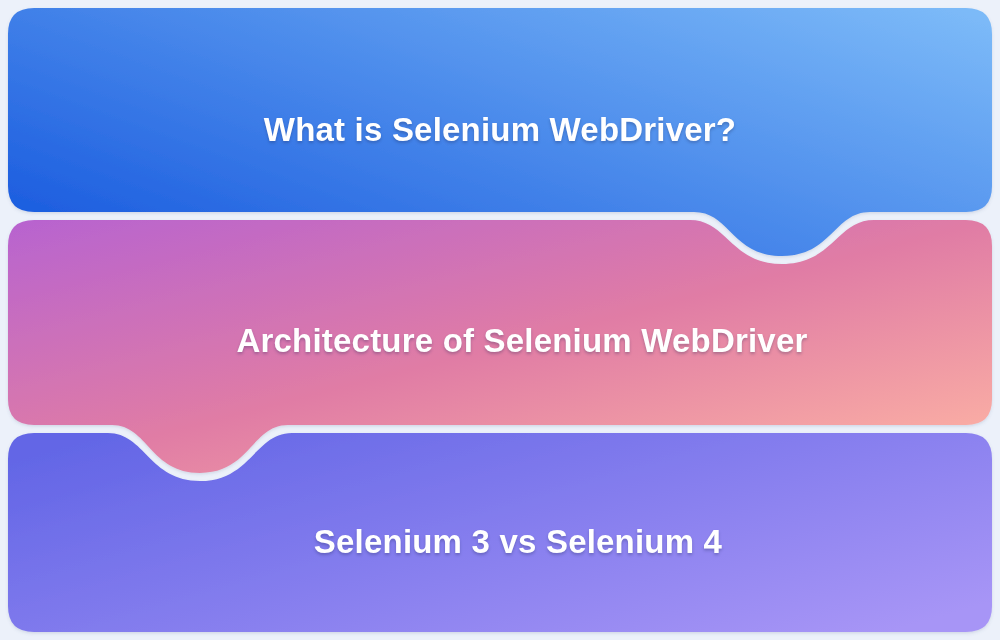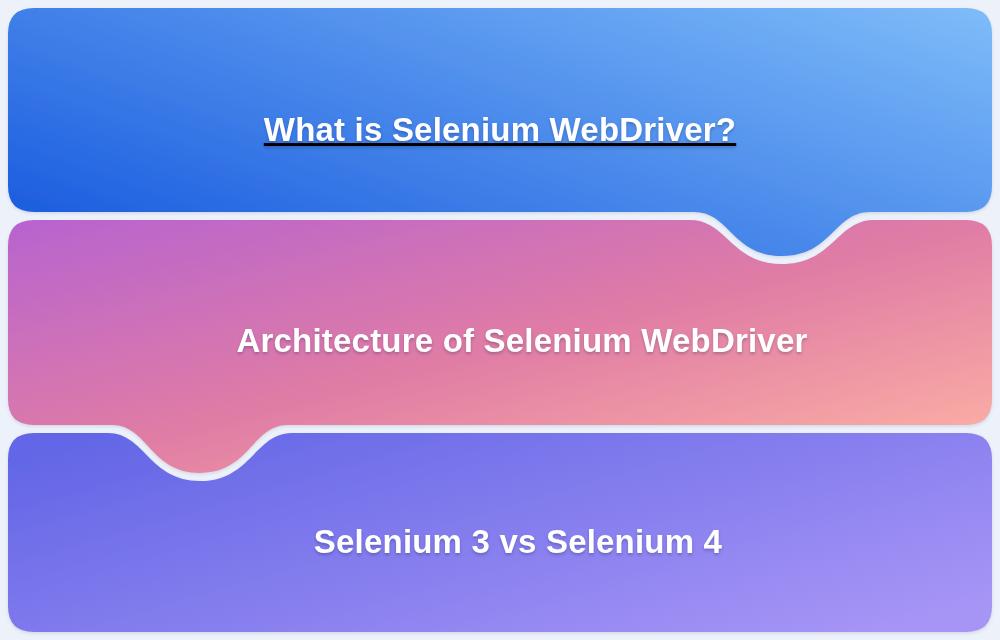--- a/index.html
+++ b/index.html
@@ -22,21 +22,21 @@
   }
   .banner-card {
     position: absolute;
     left: 0;
     right: 0;
     display: flex;
     align-items: center;
     justify-content: center;
     pointer-events: auto;
   }
-  .banner-card.card-1 { top: 8px;   height: 256px; text-decoration: underline; }
+  .banner-card.card-1 { top: 8px;   height: 256px; }
   .banner-card.card-2 { top: 220px; height: 231px; padding-left: 44px; }
   .banner-card.card-3 { top: 433px; height: 199px; padding-left: 36px; }
   .banner-title {
     color: #ffffff;
     font-size: 33px;
     font-weight: 700;
     letter-spacing: 0.2px;
     text-align: center;
     text-shadow: 0 2px 3px rgba(25, 35, 80, 0.28);
     white-space: nowrap;

